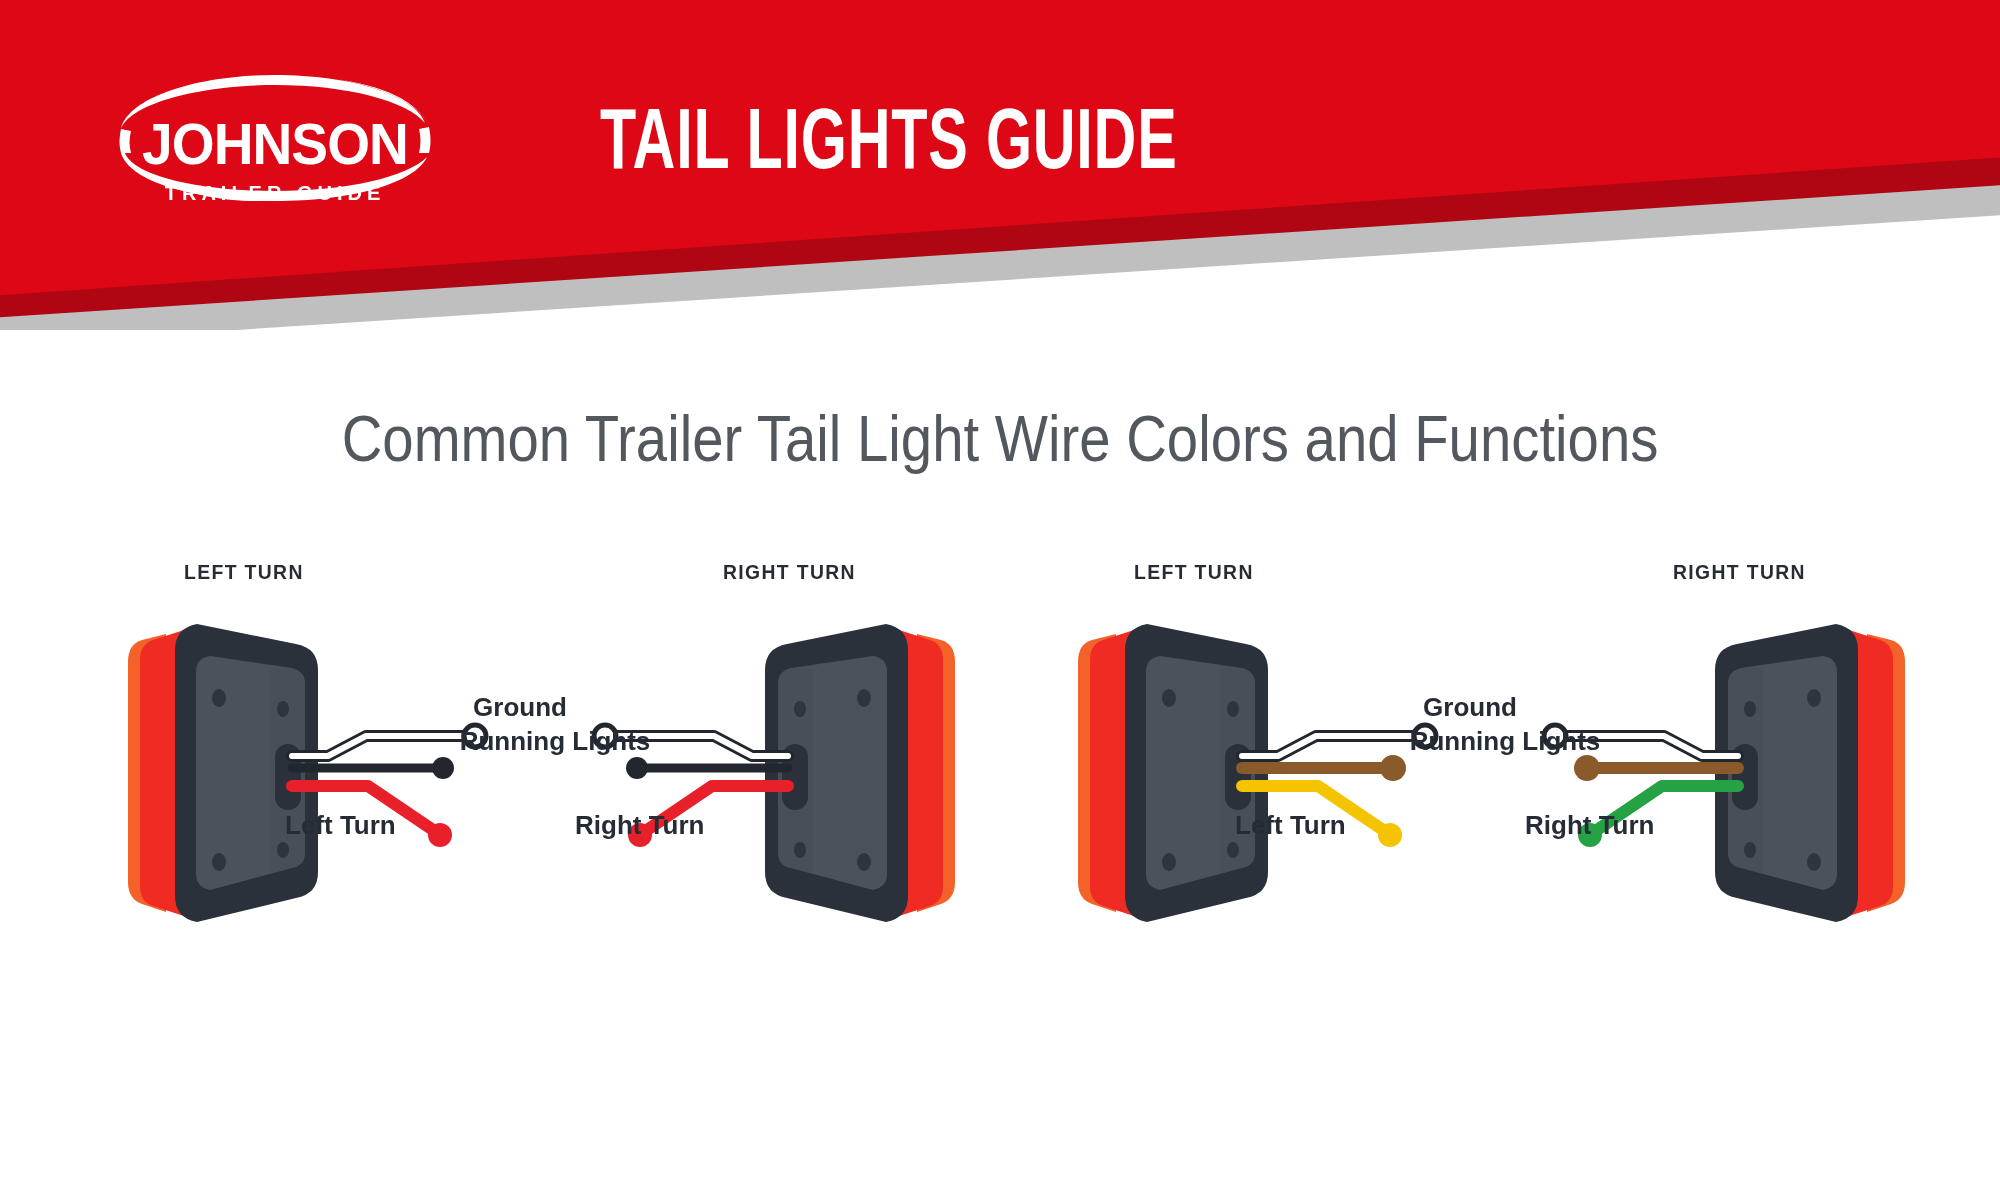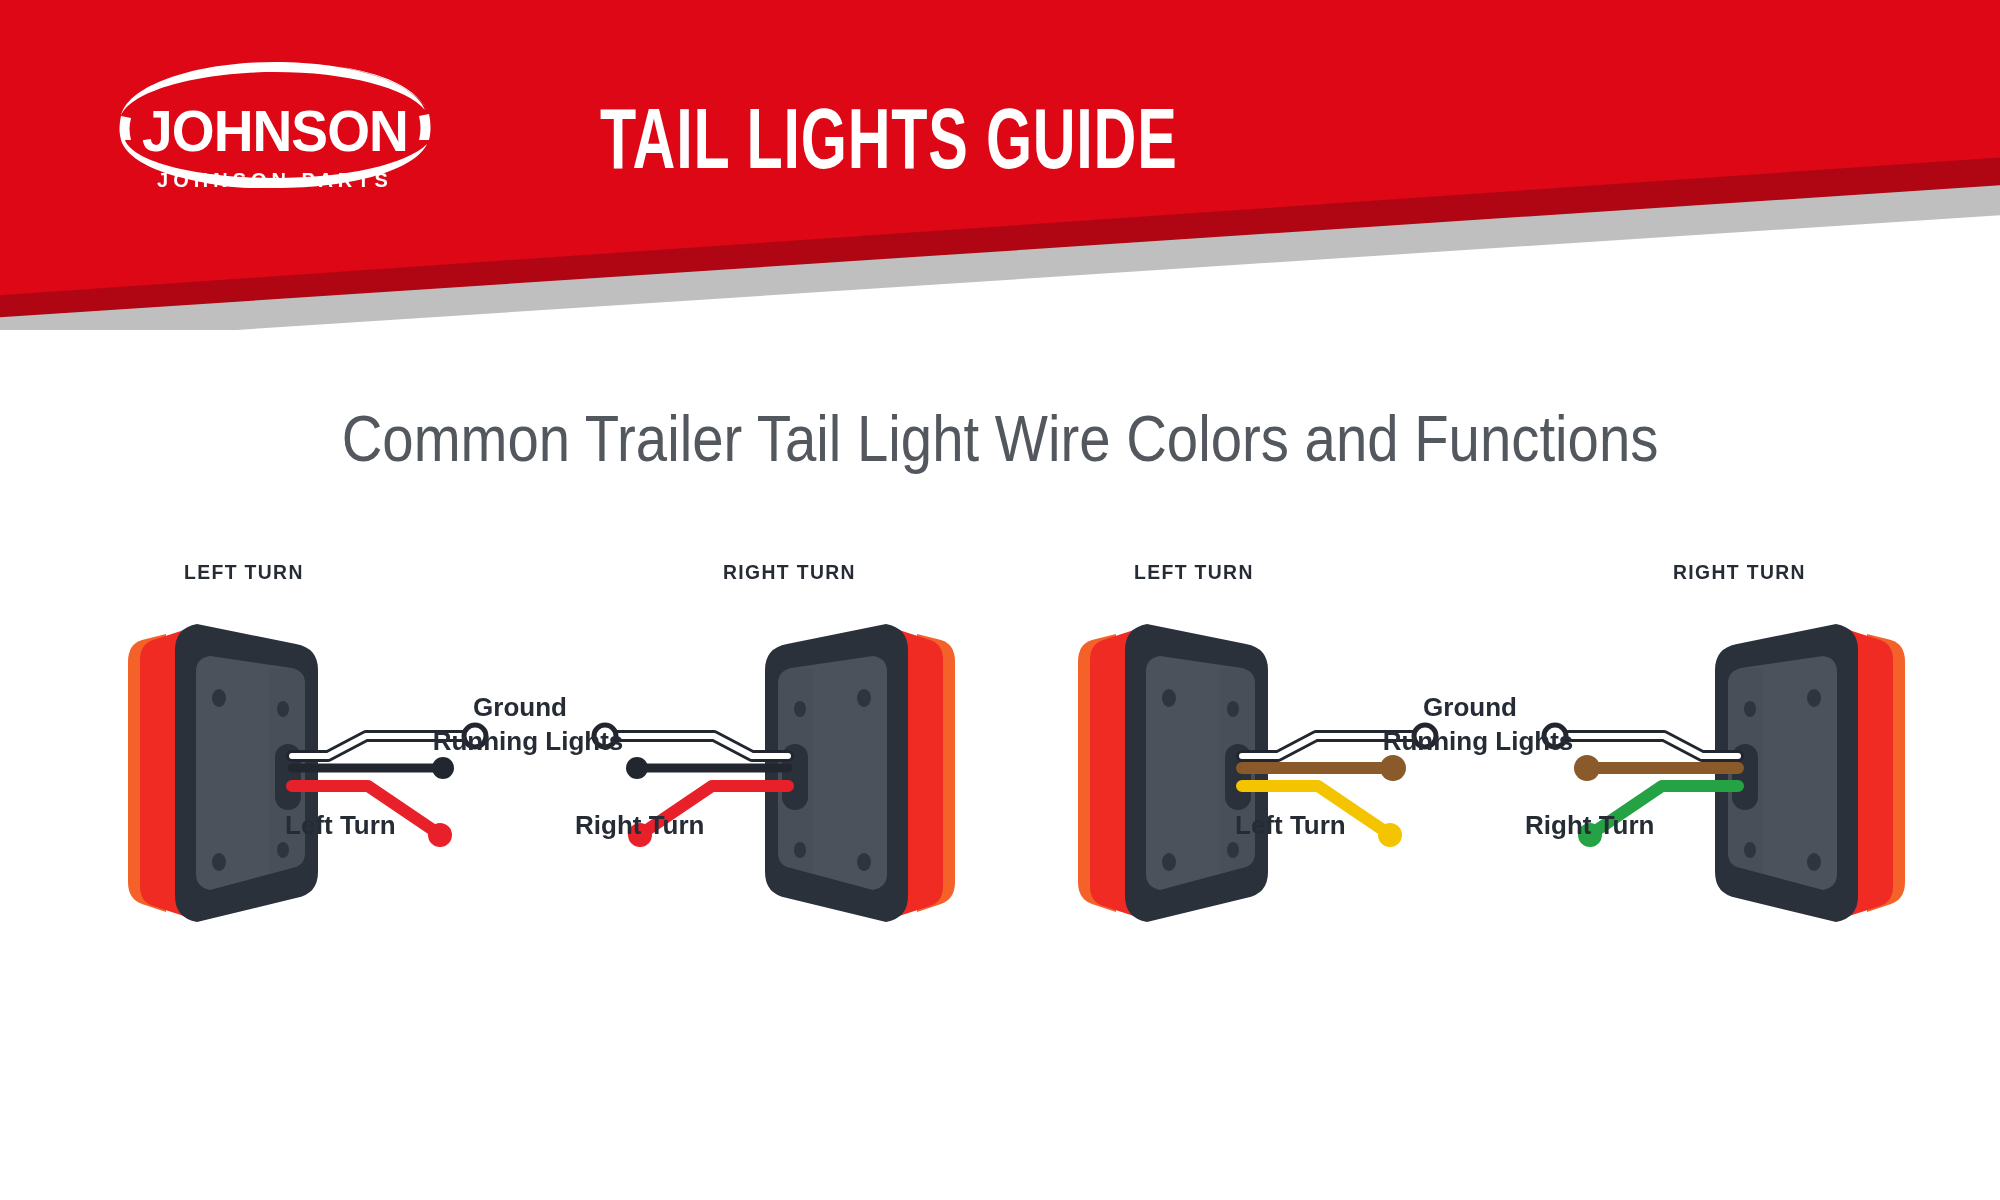--- a/index.html
+++ b/index.html
@@ -20,21 +20,21 @@
     background:#b00613;
     clip-path: polygon(0 0, 2120px 0, 2120px 180px, 0 320px);
   }
   .hdr-red{
     position:absolute; left:-40px; top:0; width:2120px; height:320px;
     background:#dd0715;
     clip-path: polygon(0 0, 2120px 0, 2120px 152px, 0 298px);
   }
 
   
-  .logo{ position:absolute; left:85px; top:48px; width:380px; height:150px; }
+  .logo{ position:absolute; left:85px; top:61px; width:380px; height:150px; }
   .logo svg{ display:block; width:380px; height:150px; }
   .logo-word{
     position:absolute; left:0; top:54px; width:380px;
     text-align:center; color:#fff;
     font-family:"Liberation Sans", sans-serif;
     font-weight:bold; font-size:58px; letter-spacing:-1px;
     line-height:58px;
     transform:scaleX(0.95); transform-origin:center;
   }
   .logo-sub{
@@ -92,21 +92,21 @@
   .wires{ position:absolute; left:0; top:0; width:840px; height:420px; }
 
   
   .wlabel{
     position:absolute;
     font-family:"Liberation Sans", sans-serif;
     font-weight:bold; font-size:26px; line-height:26px;
     color:#262c35; white-space:nowrap;
   }
   .wlabel.ground { left:400px; top:124px; transform:translateX(-50%); }
-  .wlabel.running{ left:408px; top:158px; transform:translateX(-50%); }
+  .wlabel.running{ left:435px; top:158px; transform:translateX(-50%); }
   .wlabel.lt     { left:165px; top:242px; }
   .wlabel.rt     { left:455px; top:242px; }
 </style>
 </head>
 <body>
 
 <div class="page">
 
   <div class="header">
     <div class="hdr-gray"></div>
@@ -128,21 +128,21 @@
         <path d="M344 66 C 346 76, 346 84, 344 92 L 334 92 C 336 84, 336 76, 334 68 Z" fill="#ffffff"></path>
 
         <path d="M36 92
                  C 44 120, 108 140, 190 140
                  C 268 140, 330 122, 342 96
                  C 322 116, 262 130, 190 130
                  C 112 130, 48 114, 40 92 Z" fill="#ffffff"></path>
         <path d="M82 122 C 112 134, 152 140, 196 139 C 150 143, 108 135, 82 122 Z" fill="#ffffff"></path>
       </svg>
       <div class="logo-word">JOHNSON</div>
-      <div class="logo-sub">JOHNSON PARTS</div>
+      <div class="logo-sub">TRAILER GUIDE</div>
     </div>
 
     <div class="hdr-title">TAIL LIGHTS GUIDE</div>
   </div>
 
   <div class="heading">Common Trailer Tail Light Wire Colors and Functions</div>
 
   <div class="diagrams">
 
     <div class="dgroup g1">

